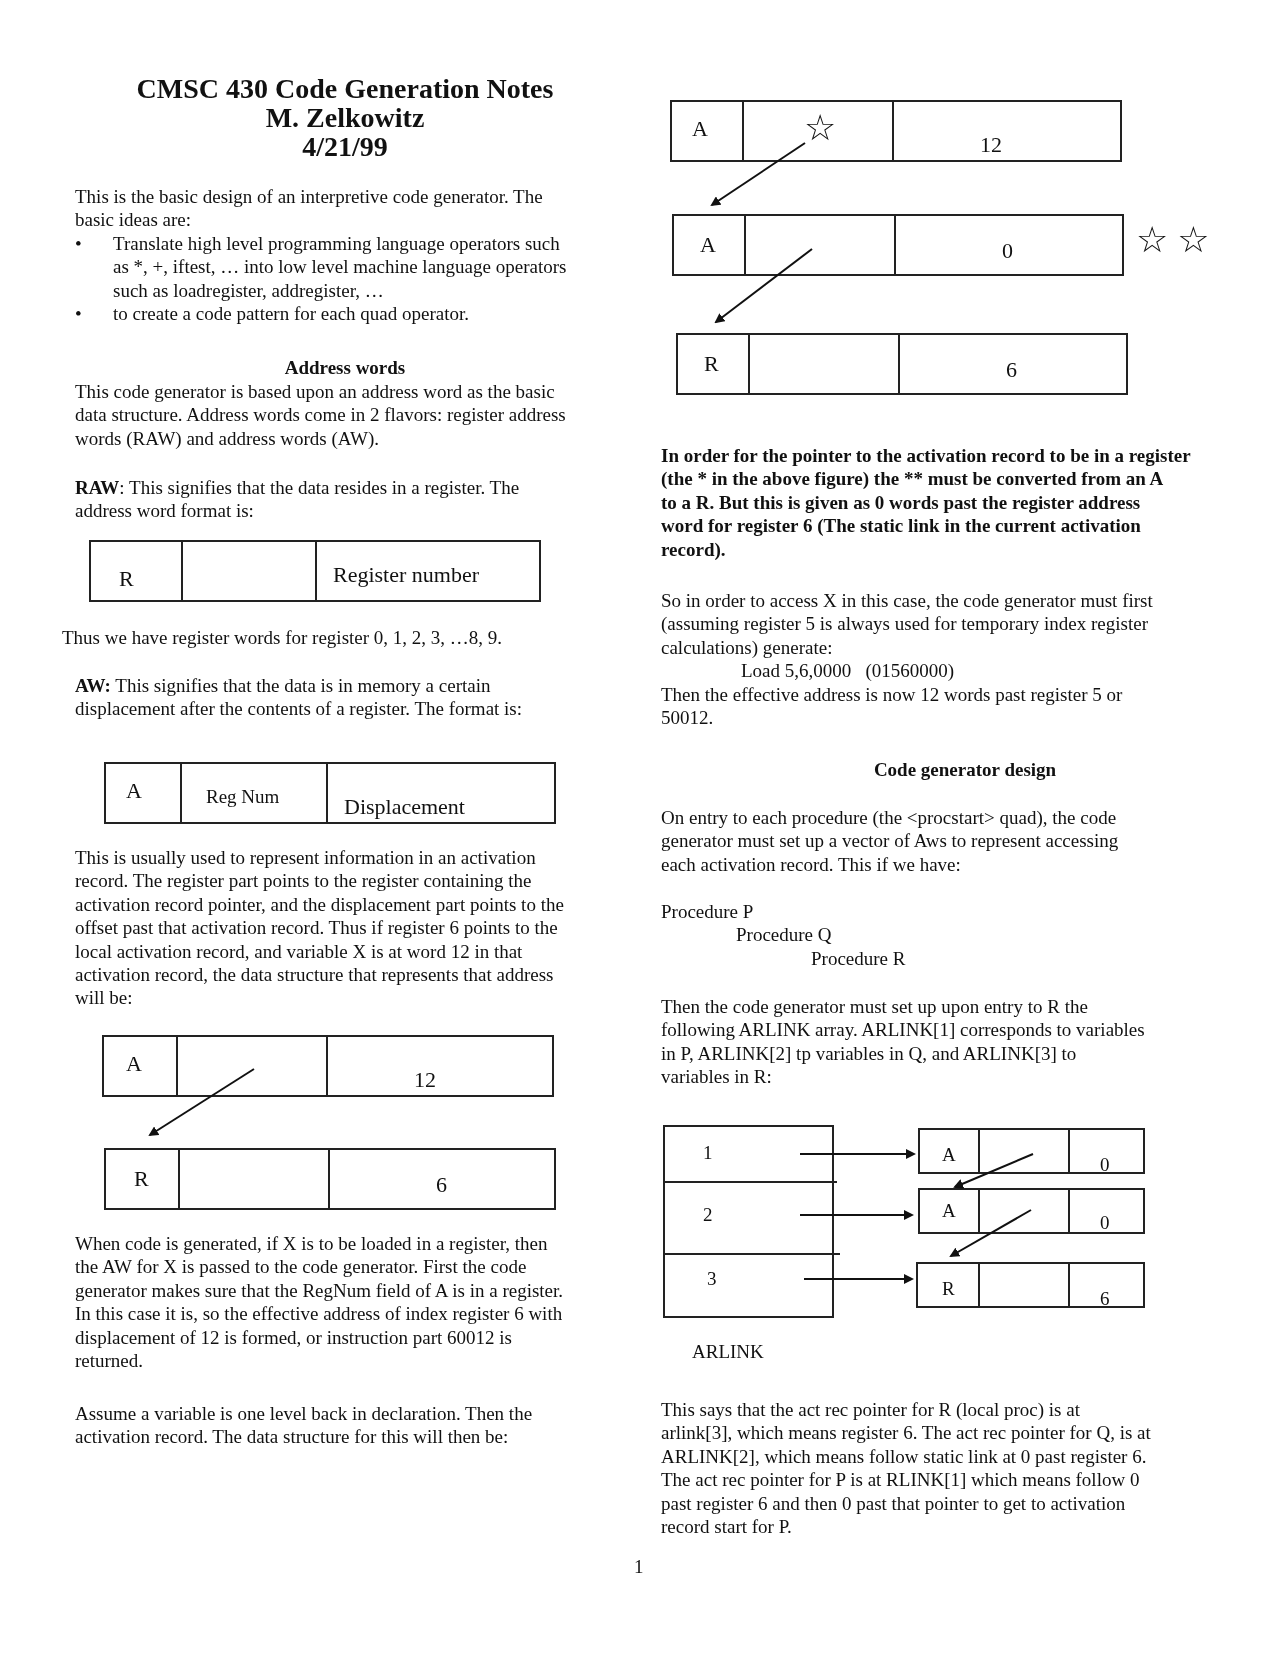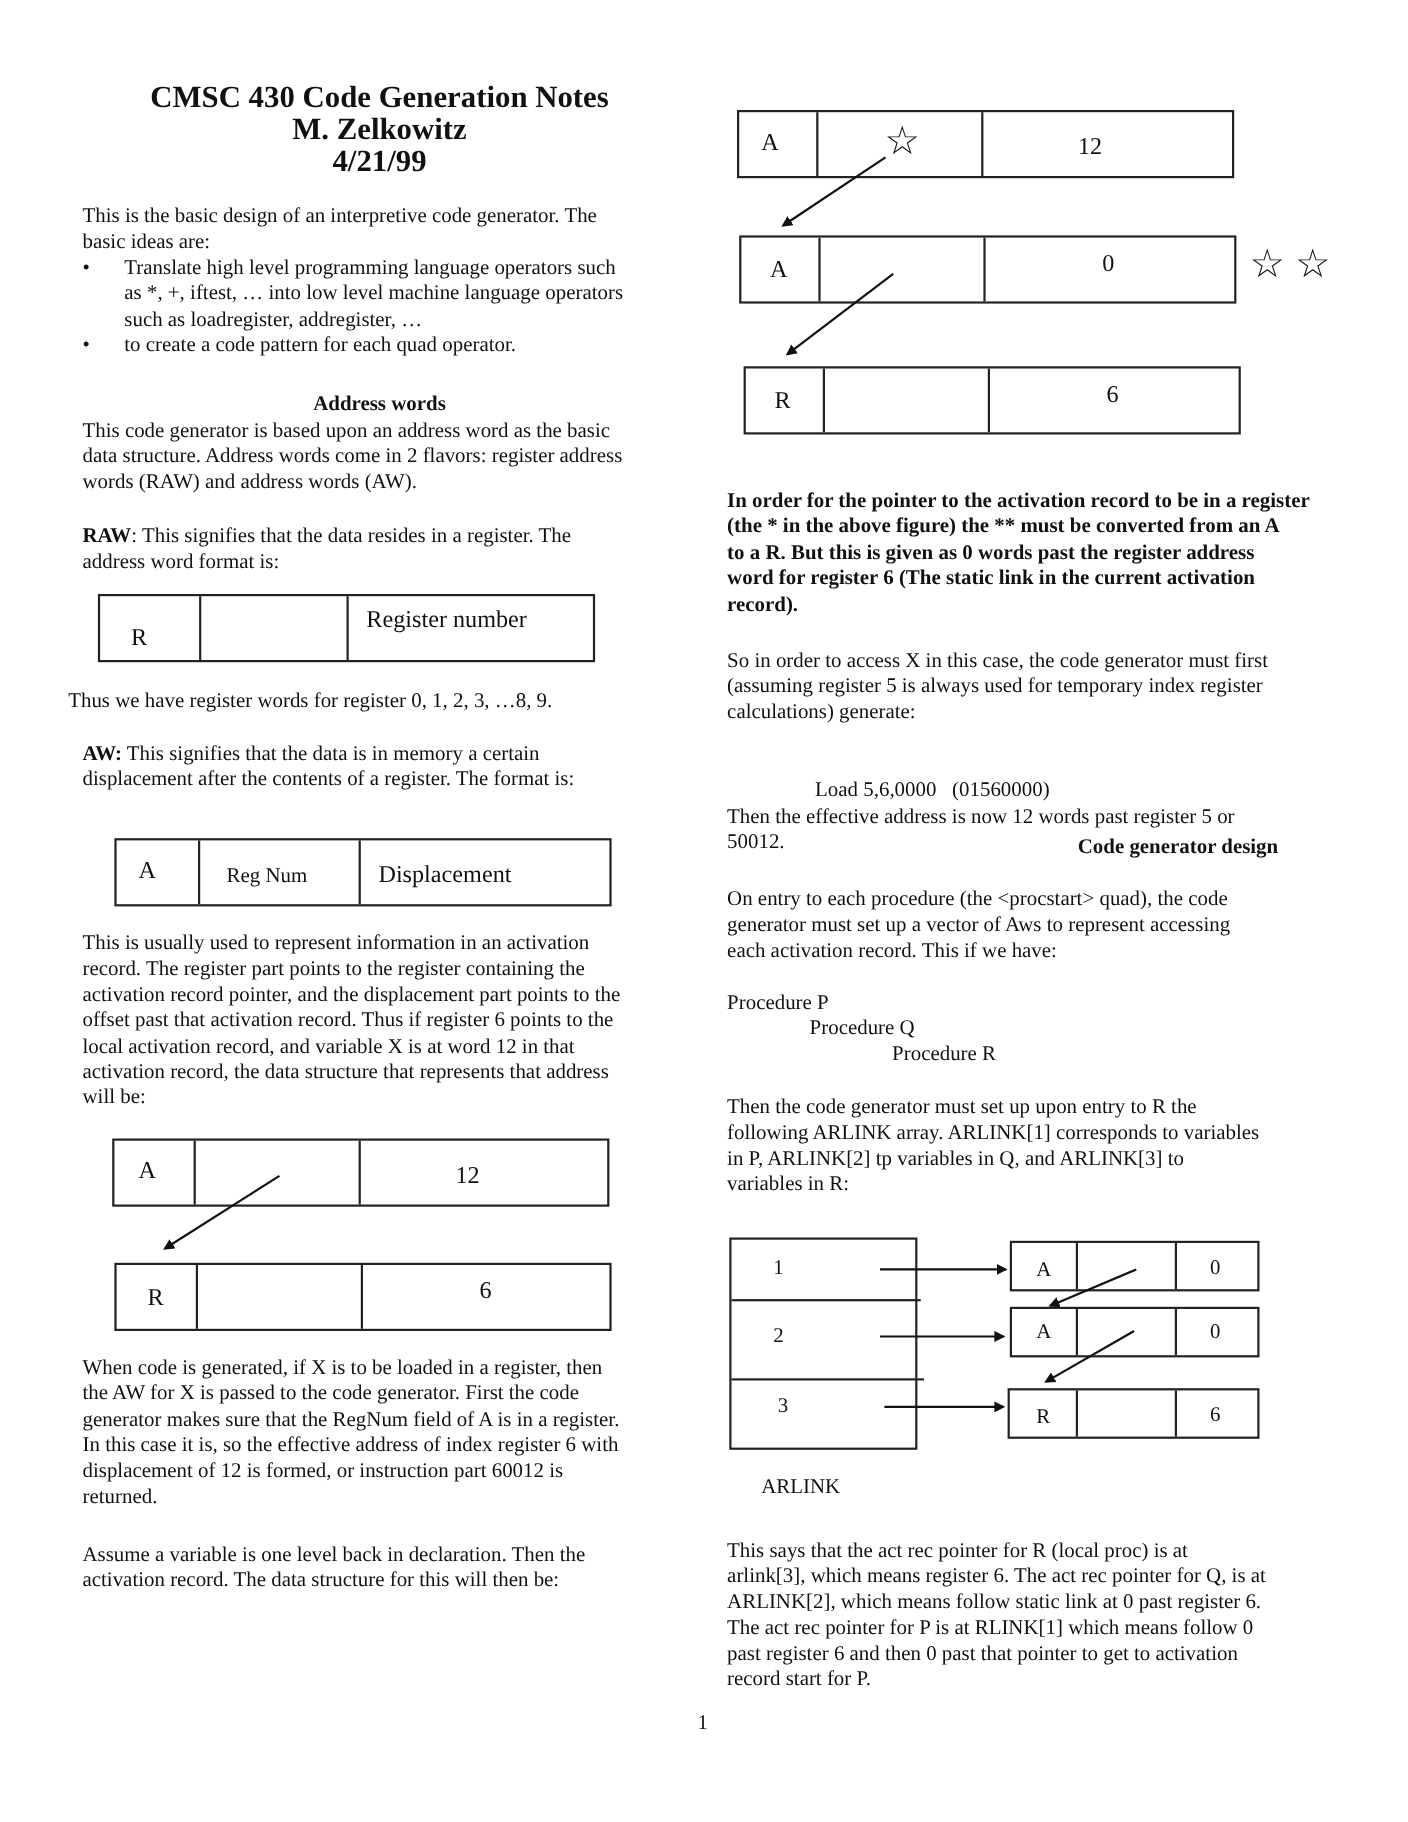--- a/index.html
+++ b/index.html
@@ -6,21 +6,21 @@
   body { width: 1280px; height: 1656px; position: relative; overflow: hidden;
          font-family: "Liberation Serif", "DejaVu Serif", serif; color: #111; }
   .abs { position: absolute; }
   .t { font-size: 19px; line-height: 23.4px; white-space: nowrap; }
   .title { font-weight: bold; font-size: 28px; line-height: 29px; text-align: center; width: 540px; left: 75px; top: 74px; }
   .heading { font-weight: bold; font-size: 19px; text-align: center; }
   .bullet { position: relative; padding-left: 38px; }
   .bullet::before { content: "\2022"; position: absolute; left: 0; top: 0; }
   .box { position: absolute; border: 2px solid #222; box-sizing: border-box; display: flex; background: #fff; }
   .cell { border-right: 2px solid #222; box-sizing: border-box; position: relative; font-size: 22px; }
-  .cell:last-child { border-right: none; }
+  .cell:last-child { border-right: none; margin-top: 12px; }
   .cell span { position: absolute; }
   svg.arrows { position: absolute; left: 0; top: 0; width: 1280px; height: 1656px; pointer-events: none; }
   .star { font-size: 36px; line-height: 36px; position: absolute; }
   .pagenum { left: 634px; top: 1556px; font-size: 19px; }
 </style>
 </head>
 <body>
 
 <div class="abs title">
   <div>CMSC 430 Code Generation Notes</div>
@@ -161,26 +161,26 @@
   <div>(the * in the above figure) the ** must be converted from an A</div>
   <div>to a R. But this is given as 0 words past the register address</div>
   <div>word for register 6 (The static link in the current activation</div>
   <div>record).</div>
 </div>
 
 <div class="abs t" style="left:661px; top:589px;">
   <div>So in order to access X in this case, the code generator must first</div>
   <div>(assuming register 5 is always used for temporary index register</div>
   <div>calculations) generate:</div>
-  <div style="padding-left:80px; white-space:pre;margin-top:48px;">Load 5,6,0000   (01560000)</div>
+  <div style="padding-left:80px; white-space:pre;">Load 5,6,0000   (01560000)</div>
   <div>Then the effective address is now 12 words past register 5 or</div>
   <div>50012.</div>
 </div>
 
-<div class="abs t heading" style="left:622px; top:758px; width:540px;text-align:right;">Code generator design</div>
+<div class="abs t heading" style="left:695px; top:758px; width:540px;">Code generator design</div>
 
 <div class="abs t" style="left:661px; top:806px;">
   <div>On entry to each procedure (the &lt;procstart&gt; quad), the code</div>
   <div>generator must set up a vector of Aws to represent accessing</div>
   <div>each activation record. This if we have:</div>
 </div>
 
 <div class="abs t" style="left:661px; top:900px;">
   <div>Procedure P</div>
   <div style="padding-left:75px;">Procedure Q</div>

